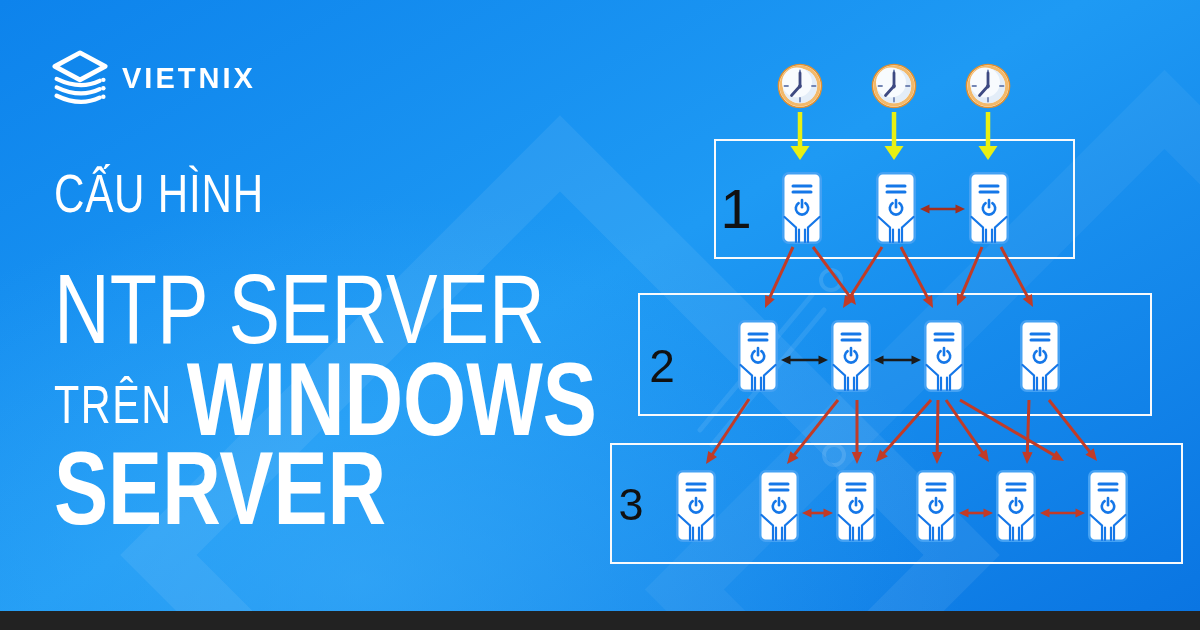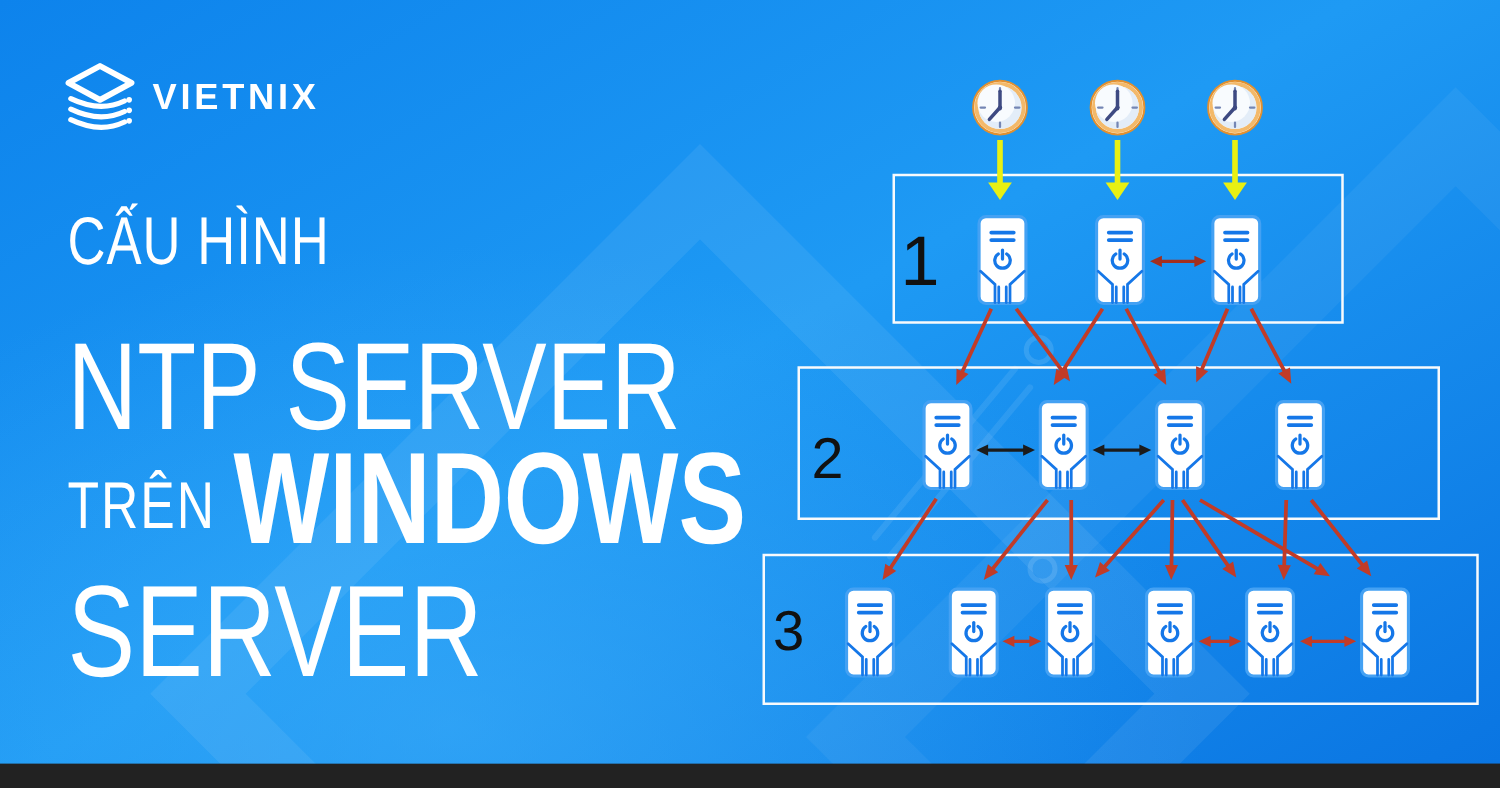--- a/index.html
+++ b/index.html
@@ -19,21 +19,21 @@
   .logo .logo-text{font-size:29px;font-weight:700;letter-spacing:3px;}
   
   .t-line{position:absolute;left:54px;color:#fff;white-space:nowrap;line-height:1;}
   .squeeze{display:inline-block;transform:scaleX(.78);transform-origin:0 50%;}
   .t1{top:166px;font-size:54px;font-weight:400;letter-spacing:1px;}
   .t2{top:243px;font-size:99px;font-weight:400;margin-top:16px;}
   .t3{top:347px;font-size:104px;}
   .t3 .row{display:inline-flex;align-items:baseline;gap:18px;}
   .t3 .small{font-size:53px;font-weight:400;letter-spacing:2px;position:relative;top:-12px;}
   .t3 .big{font-weight:700;}
-  .t4{top:454px;font-size:104px;font-weight:400;}
+  .t4{top:436px;font-size:104px;font-weight:700;}
   svg.diagram{position:absolute;left:0;top:0;}
 </style>
 </head>
 <body>
 
 <div class="canvas">
 
   <div class="wm wm-a"></div>
   <div class="wm wm-b"></div>
 

